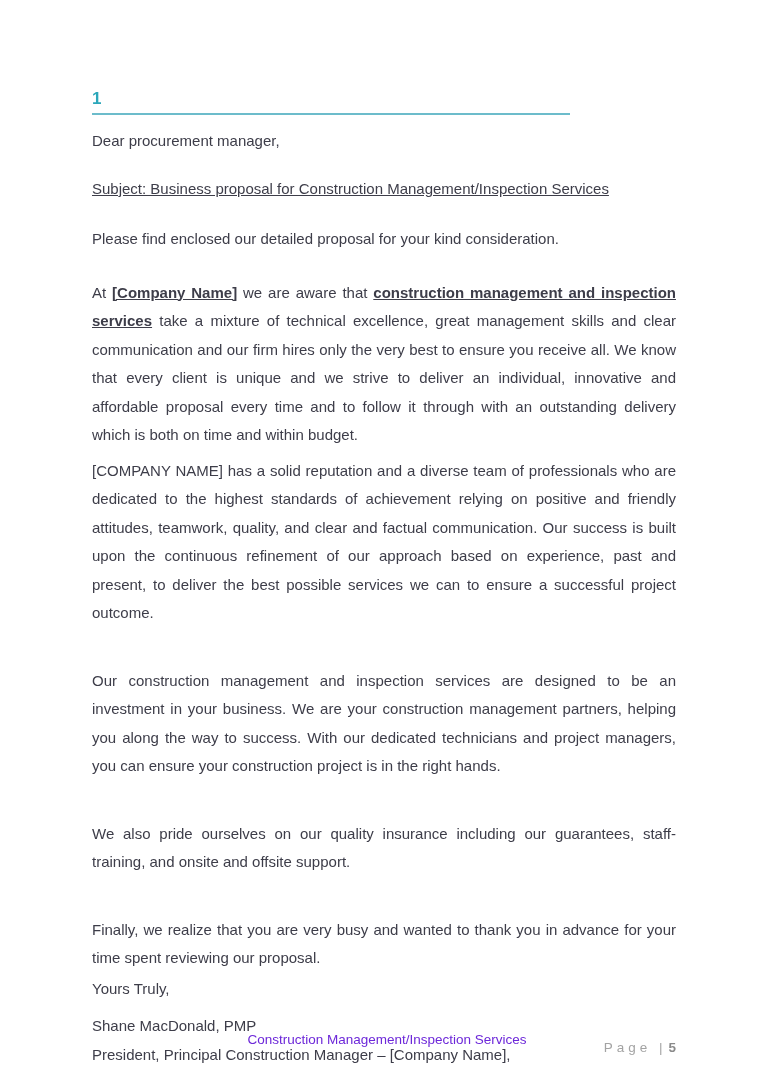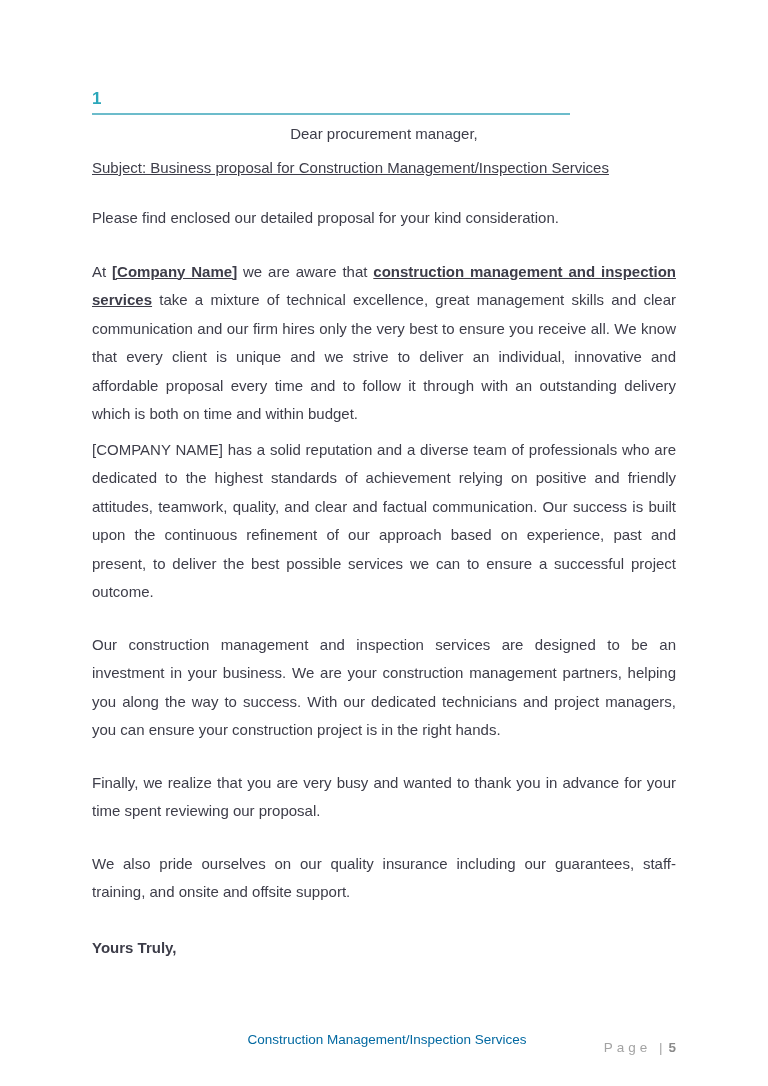--- a/index.html
+++ b/index.html
@@ -47,43 +47,43 @@
   .justify {
     text-align: justify;
   }
   .underlined {
     text-decoration: underline;
   }
   .bold {
     font-weight: 700;
     text-decoration: underline;
   }
-  .mt-salutation { margin-top: 5px; text-align: center; }
-  .mt-subject    { margin-top: 5px; }
+  .mt-salutation { margin-top: 12px; }
+  .mt-subject    { margin-top: 19px; }
   .mt-intro      { margin-top: 22px; }
   .mt-para1      { margin-top: 25px; }
   .mt-para2      { margin-top: 7px; }
-  .mt-blank      { margin-top: 24px; }
-  .mt-closing    { margin-top: 27px; font-weight: bold; }
+  .mt-blank      { margin-top: 39px; }
+  .mt-closing    { margin-top: 2px; }
   .mt-signature  { margin-top: 9px; }
   .footer {
     position: absolute;
     left: 0;
     right: 0;
     top: 1029px;
     height: 22px;
     font-size: 13.5px;
     line-height: 22px;
   }
   .footer-title {
     position: absolute;
     left: 6px;
     right: 0;
     text-align: center;
-    color: #0369a1;
+    color: #6d28d9;
   }
   .footer-page {
     position: absolute;
     right: 92px;
     top: 8px;
     color: #A3A3A3;
   }
   .footer-page .page-word {
     letter-spacing: 4px;
   }
@@ -108,26 +108,27 @@
     <p class="mt-subject"><span class="underlined">Subject: Business proposal for Construction Management/Inspection Services</span></p>
 
     <p class="mt-intro">Please find enclosed our detailed proposal for your kind consideration.</p>
 
     <p class="justify mt-para1"><span>At </span><span class="bold">[Company Name]</span><span> we are aware that </span><span class="bold">construction management and inspection services</span><span> take a mixture of technical excellence, great management skills and clear communication and our firm hires only the very best to ensure you receive all. We know that every client is unique and we strive to deliver an individual, innovative and affordable proposal every time and to follow it through with an outstanding delivery which is both on time and within budget.</span></p>
 
     <p class="justify mt-para2">[COMPANY NAME] has a solid reputation and a diverse team of professionals who are dedicated to the highest standards of achievement relying on positive and friendly attitudes, teamwork, quality, and clear and factual communication. Our success is built upon the continuous refinement of our approach based on experience, past and present, to deliver the best possible services we can to ensure a successful project outcome.</p>
 
     <p class="justify mt-blank">Our construction management and inspection services are designed to be an investment in your business. We are your construction management partners, helping you along the way to success. With our dedicated technicians and project managers, you can ensure your construction project is in the right hands.</p>
 
+    <p class="justify mt-blank">We also pride ourselves on our quality insurance including our guarantees, staff-training, and onsite and offsite support.</p>
+
     <p class="justify mt-blank">Finally, we realize that you are very busy and wanted to thank you in advance for your time spent reviewing our proposal.</p>
-
-    <p class="justify mt-blank">We also pride ourselves on our quality insurance including our guarantees, staff-training, and onsite and offsite support.</p>
 
     <p class="mt-closing">Yours Truly,</p>
 
+    <p class="mt-signature"><span>Shane MacDonald, PMP</span><br><span>President, Principal Construction Manager – [Company Name],</span></p>
 
   </div>
 
   <div class="footer">
     <div class="footer-title">Construction Management/Inspection Services</div>
     <div class="footer-page"><span class="page-word">Page |</span><span class="page-num">5</span></div>
   </div>
 </div>
 
 </body></html>

